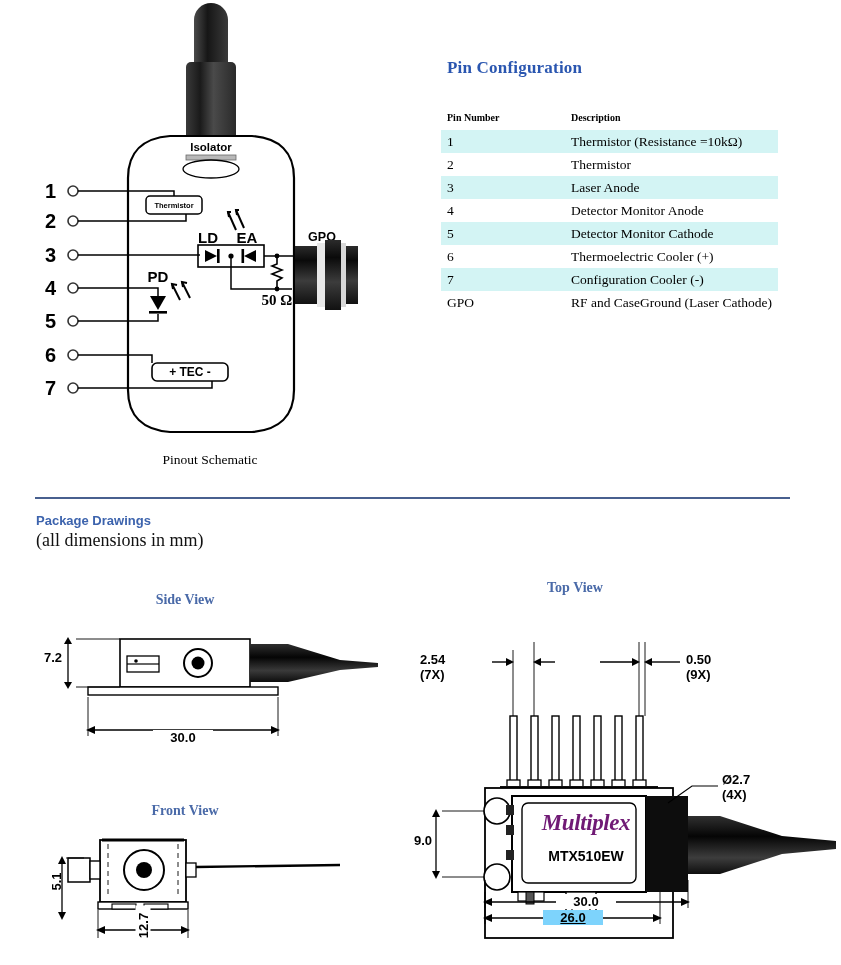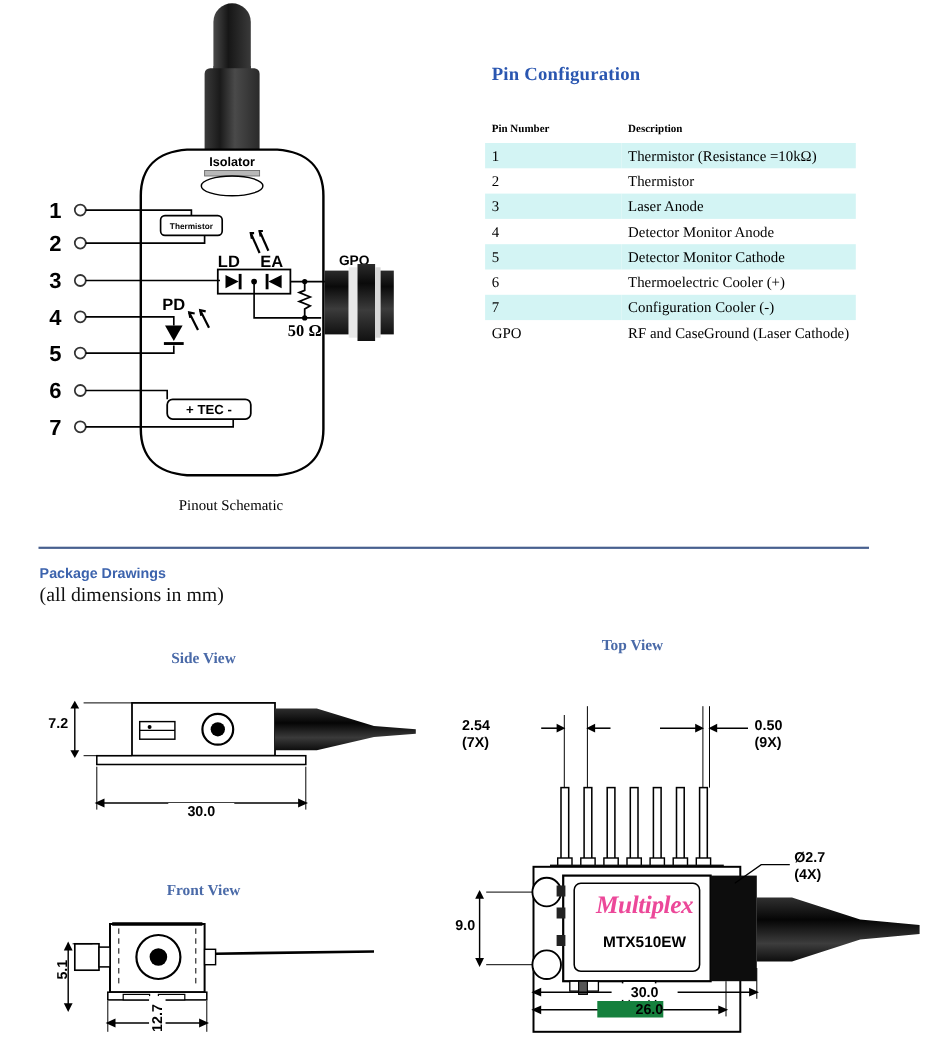--- a/index.html
+++ b/index.html
@@ -507,25 +507,25 @@
 (7X)</div>
 
   <div class="abs dim" style="left:286px; top:52px; width:70px; text-align:left;">0.50
 (9X)</div>
 
   <div class="abs dim" style="left:322px; top:172px; width:70px; text-align:left;">Ø2.7
 (4X)</div>
 
   <div class="abs dim" style="left:2px; top:233px; width:30px; text-align:right;">9.0</div>
 
-  <div class="abs dim" style="left:143px; top:310px; width:60px; text-align:right; background:#15803d;">26.0</div>
+  <div class="abs dim" style="left:143px; top:310px; width:60px; text-align:center; background:#7dd3fc;text-decoration:underline;">26.0</div>
 
   <div class="abs" style="left:128px; top:210px; width:116px; text-align:center;
                           font-family:'Liberation Serif', serif; font-style:italic; font-weight:bold;
-                          font-size:23px; color:#ec4899; letter-spacing:-0.4px;">Multiplex</div>
+                          font-size:23px; color:#701a75; letter-spacing:-0.4px;">Multiplex</div>
   <div class="abs" style="left:128px; top:248px; width:116px; text-align:center;
                           font-family:'Liberation Sans', sans-serif; font-weight:bold;
                           font-size:14px; color:#000;">MTX510EW</div>
 </div>
 
 <div class="abs" style="left:400px; top:880px; width:441px; height:40px;">
   <svg width="441" height="40" viewBox="0 0 441 40">
     <g stroke="#000" stroke-width="1.3">
       <path d="M85 22 L288 22"></path>
       <path d="M92 18 L83 22 L92 26 Z" fill="#000" stroke="none"></path>

